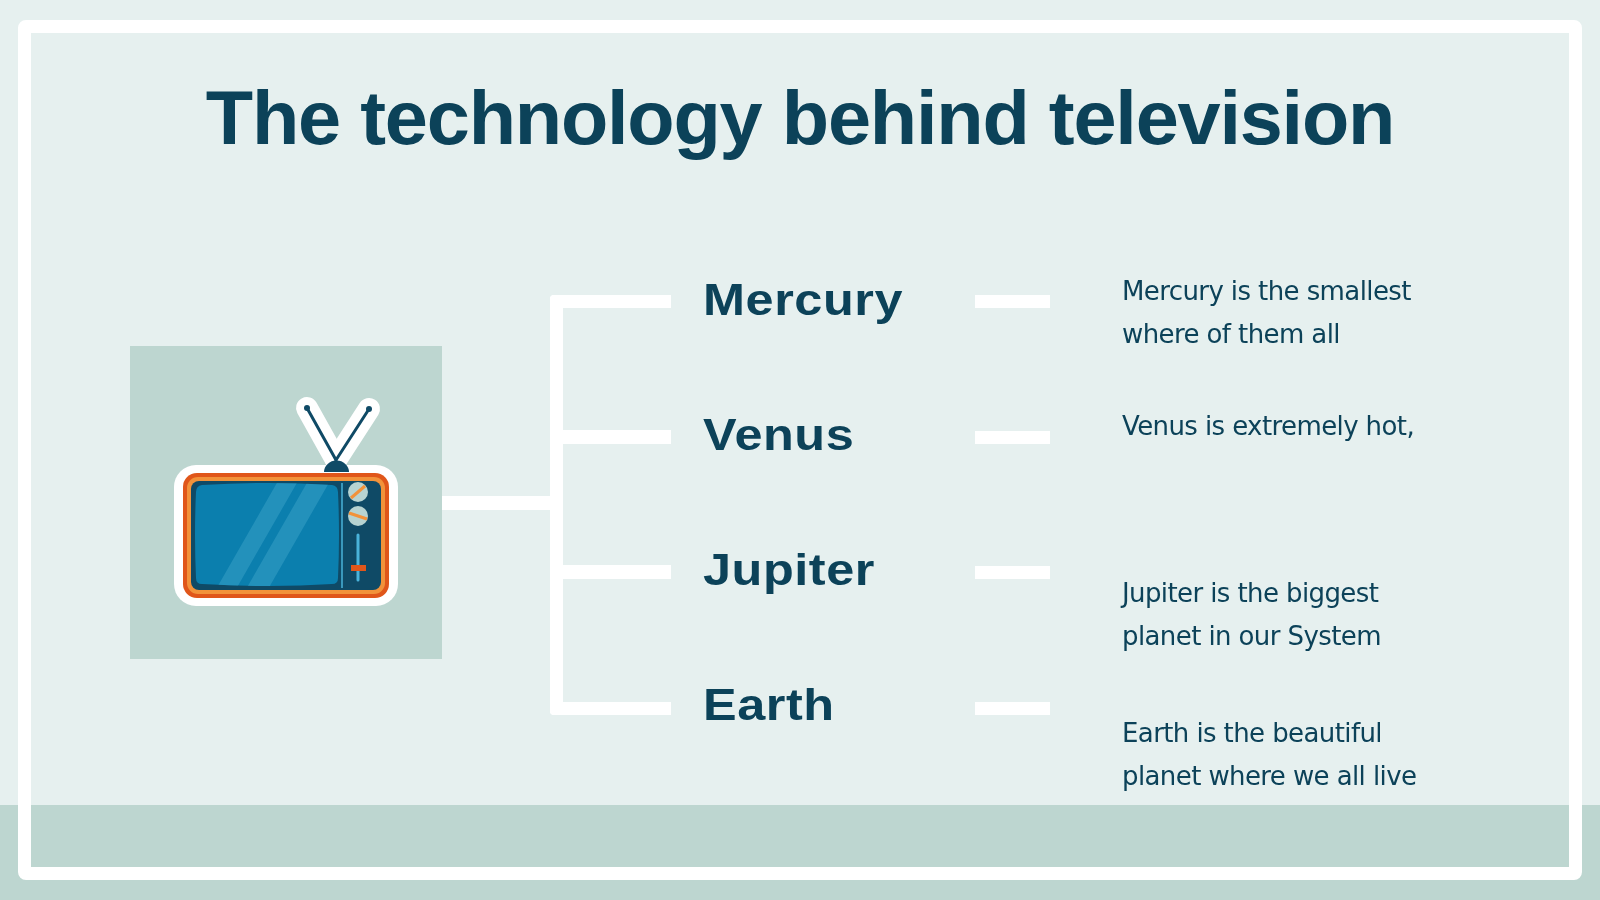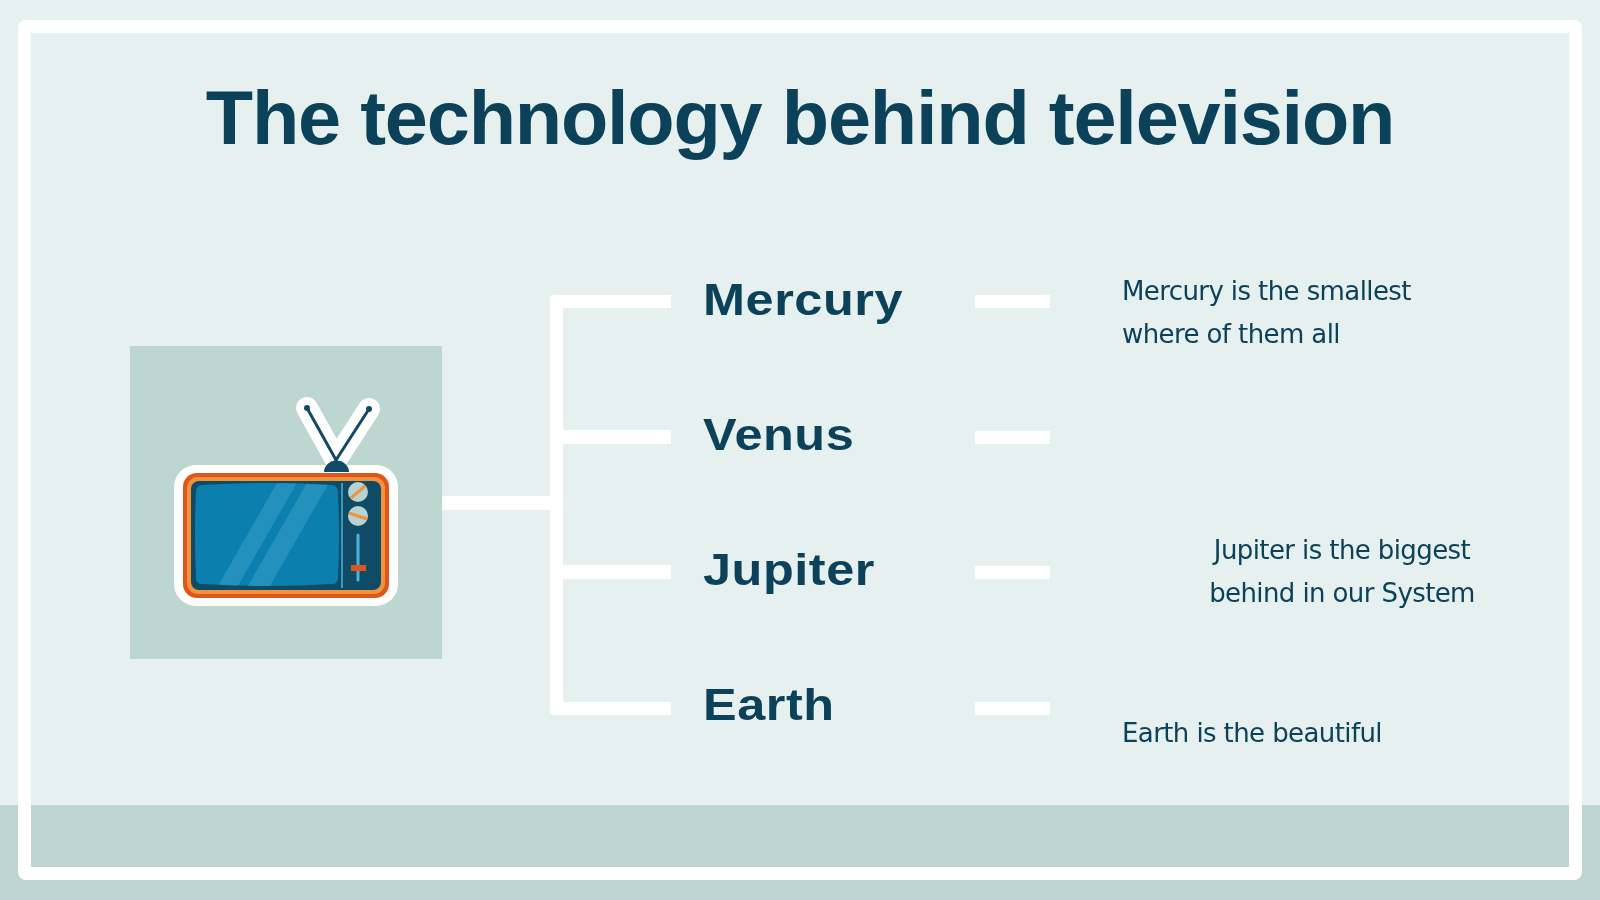--- a/index.html
+++ b/index.html
@@ -165,26 +165,28 @@
 <div class="planet-name" style="top:277px;">Mercury</div>
 <div class="dash" style="top:295px;"></div>
 <div class="planet-desc" style="top:270px;">
   <span>Mercury is the smallest</span>
   <span>where of them all</span>
 </div>
 
 <div class="planet-name" style="top:412px;">Venus</div>
 <div class="dash" style="top:431px;"></div>
 <div class="planet-desc" style="top:405px;">
+  <span>Venus is extremely hot,</span>
 </div>
 
 <div class="planet-name" style="top:547px;">Jupiter</div>
 <div class="dash" style="top:566px;"></div>
-<div class="planet-desc" style="top:529px;text-align:center;">
+<div class="planet-desc" style="top:572px;">
   <span>Jupiter is the biggest</span>
-  <span>behind in our System</span>
+  <span>planet in our System</span>
 </div>
 
 <div class="planet-name" style="top:682px;">Earth</div>
 <div class="dash" style="top:702px;"></div>
 <div class="planet-desc" style="top:712px;">
   <span>Earth is the beautiful</span>
+  <span>planet where we all live</span>
 </div>
 
 </body></html>

